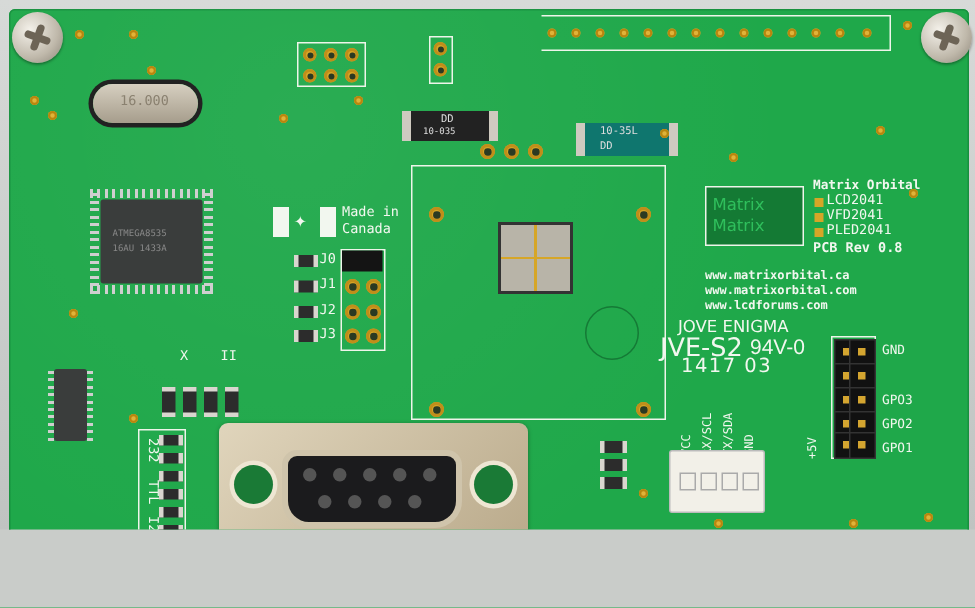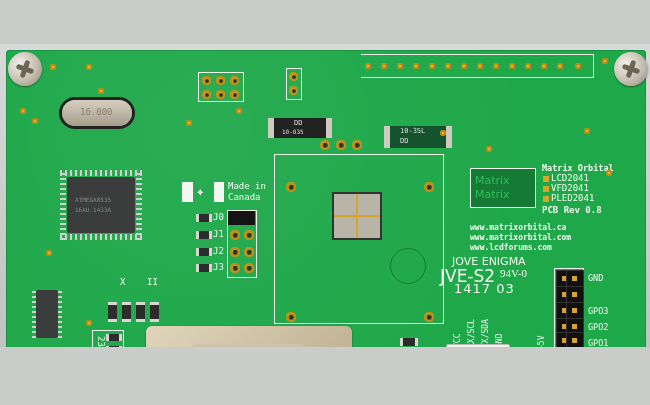--- a/index.html
+++ b/index.html
@@ -1,17 +1,17 @@
 <!DOCTYPE html>
 <html><head>
 <meta charset="utf-8">
 <style>
   html,body{margin:0;padding:0;}
   body{width:650px;height:405px;overflow:hidden;background:#c9ccc9;font-family:"DejaVu Sans Mono",monospace;}
-  .scene{position:relative;width:650px;height:303px;background:linear-gradient(180deg,#d7dad8 0%,#bfc3c1 100%);overflow:hidden;margin-top:44px;}
+  .scene{position:relative;width:650px;height:353px;background:linear-gradient(180deg,#d7dad8 0%,#bfc3c1 100%);overflow:hidden;}
   .pcb{position:absolute;left:6px;top:6px;width:640px;height:392px;background:#1fa84a;border-radius:4px;
        box-shadow:inset 0 0 0 1px #17913e;}
   .pcb::before{content:"";position:absolute;inset:0;background:
      radial-gradient(circle at 30% 20%,rgba(255,255,255,0.05),transparent 60%);}
   .silk{position:absolute;color:#f2f7ef;font-family:"DejaVu Sans Mono",monospace;white-space:nowrap;line-height:1;}
   .silkbox{position:absolute;border:1.5px solid #eef5ea;}
   .pad{position:absolute;border-radius:50%;background:#d6a627;box-shadow:inset 0 0 0 2px #c08e1a;}
   .pad::after{content:"";position:absolute;left:50%;top:50%;width:45%;height:45%;transform:translate(-50%,-50%);border-radius:50%;background:#2a3a22;}
   .via{position:absolute;width:6px;height:6px;border-radius:50%;background:#e0b338;box-shadow:inset 0 0 0 1.5px #b8860f;}
   .screw{position:absolute;width:34px;height:34px;border-radius:50%;
@@ -67,21 +67,21 @@
     <div class="pad" style="left:210px;top:40px;width:9px;height:9px;"></div>
     <div class="pad" style="left:224px;top:40px;width:9px;height:9px;"></div>
     <div class="silkbox" style="left:280px;top:18px;width:14px;height:30px;"></div>
     <div class="pad" style="left:283px;top:22px;width:9px;height:9px;"></div>
     <div class="pad" style="left:283px;top:36px;width:9px;height:9px;"></div>
 
     <div style="position:absolute;left:262px;top:68px;width:52px;height:20px;background:#222;border-left:6px solid #cfcac0;border-right:6px solid #cfcac0;">
       <span class="silk" style="position:absolute;left:20px;top:2px;font-size:7px;color:#ddd;">DD</span>
       <span class="silk" style="position:absolute;left:8px;top:11px;font-size:6px;color:#ddd;">10-035</span>
     </div>
-    <div style="position:absolute;left:378px;top:76px;width:56px;height:22px;background:#14532d;border-left:6px solid #cfcac0;border-right:6px solid #cfcac0;">
+    <div style="position:absolute;left:378px;top:76px;width:56px;height:22px;background:#0f766e;border-left:6px solid #cfcac0;border-right:6px solid #cfcac0;">
       <span class="silk" style="position:absolute;left:10px;top:2px;font-size:7px;color:#ddd;">10-35L</span>
       <span class="silk" style="position:absolute;left:10px;top:12px;font-size:7px;color:#ddd;">DD</span>
     </div>
     <div class="pad" style="left:314px;top:90px;width:10px;height:10px;"></div>
     <div class="pad" style="left:330px;top:90px;width:10px;height:10px;"></div>
     <div class="pad" style="left:346px;top:90px;width:10px;height:10px;"></div>
 
     <div style="position:absolute;left:54px;top:120px;width:82px;height:70px;
          background:repeating-linear-gradient(90deg,#cfcfcf 0 2px,transparent 2px 5px) top/100% 6px no-repeat,
                     repeating-linear-gradient(90deg,#cfcfcf 0 2px,transparent 2px 5px) bottom/100% 6px no-repeat,
@@ -161,21 +161,21 @@
     <div style="position:absolute;left:537px;top:146px;width:6px;height:6px;background:#d6a627;"></div>
     <span class="silk" style="left:545px;top:144px;font-size:9px;">PLED2041</span>
     <span class="silk" style="left:536px;top:156px;font-size:9px;font-weight:bold;">PCB Rev 0.8</span>
 
     <span class="silk" style="left:464px;top:174px;font-size:8px;font-weight:bold;">www.matrixorbital.ca</span>
     <span class="silk" style="left:464px;top:184px;font-size:8px;font-weight:bold;">www.matrixorbital.com</span>
     <span class="silk" style="left:464px;top:194px;font-size:8px;font-weight:bold;">www.lcdforums.com</span>
 
     <span class="silk" style="left:446px;top:206px;font-family:'DejaVu Sans',sans-serif;font-size:11px;">JOVE ENIGMA</span>
     <span class="silk" style="left:434px;top:218px;font-family:'DejaVu Sans',sans-serif;font-size:17px;">JVE-S2</span>
-    <span class="silk" style="left:494px;top:218px;font-family:Liberation Serif, serif;font-size:11px;">94V-0</span>
+    <span class="silk" style="left:494px;top:218px;font-family:Liberation Sans, sans-serif;font-size:14px;">94V-0</span>
     <span class="silk" style="left:448px;top:232px;font-family:'DejaVu Sans',sans-serif;font-size:13px;letter-spacing:1px;">1417 03</span>
 
     <div class="silkbox" style="left:548px;top:218px;width:28px;height:80px;"></div>
     <div class="header-pin" style="left:550px;top:220px;"></div>
       <div class="header-pin" style="left:560px;top:220px;"></div>
     <div class="header-pin" style="left:550px;top:236px;"></div>
       <div class="header-pin" style="left:560px;top:236px;"></div>
     <div class="header-pin" style="left:550px;top:252px;"></div>
       <div class="header-pin" style="left:560px;top:252px;"></div>
     <div class="header-pin" style="left:550px;top:268px;"></div>

